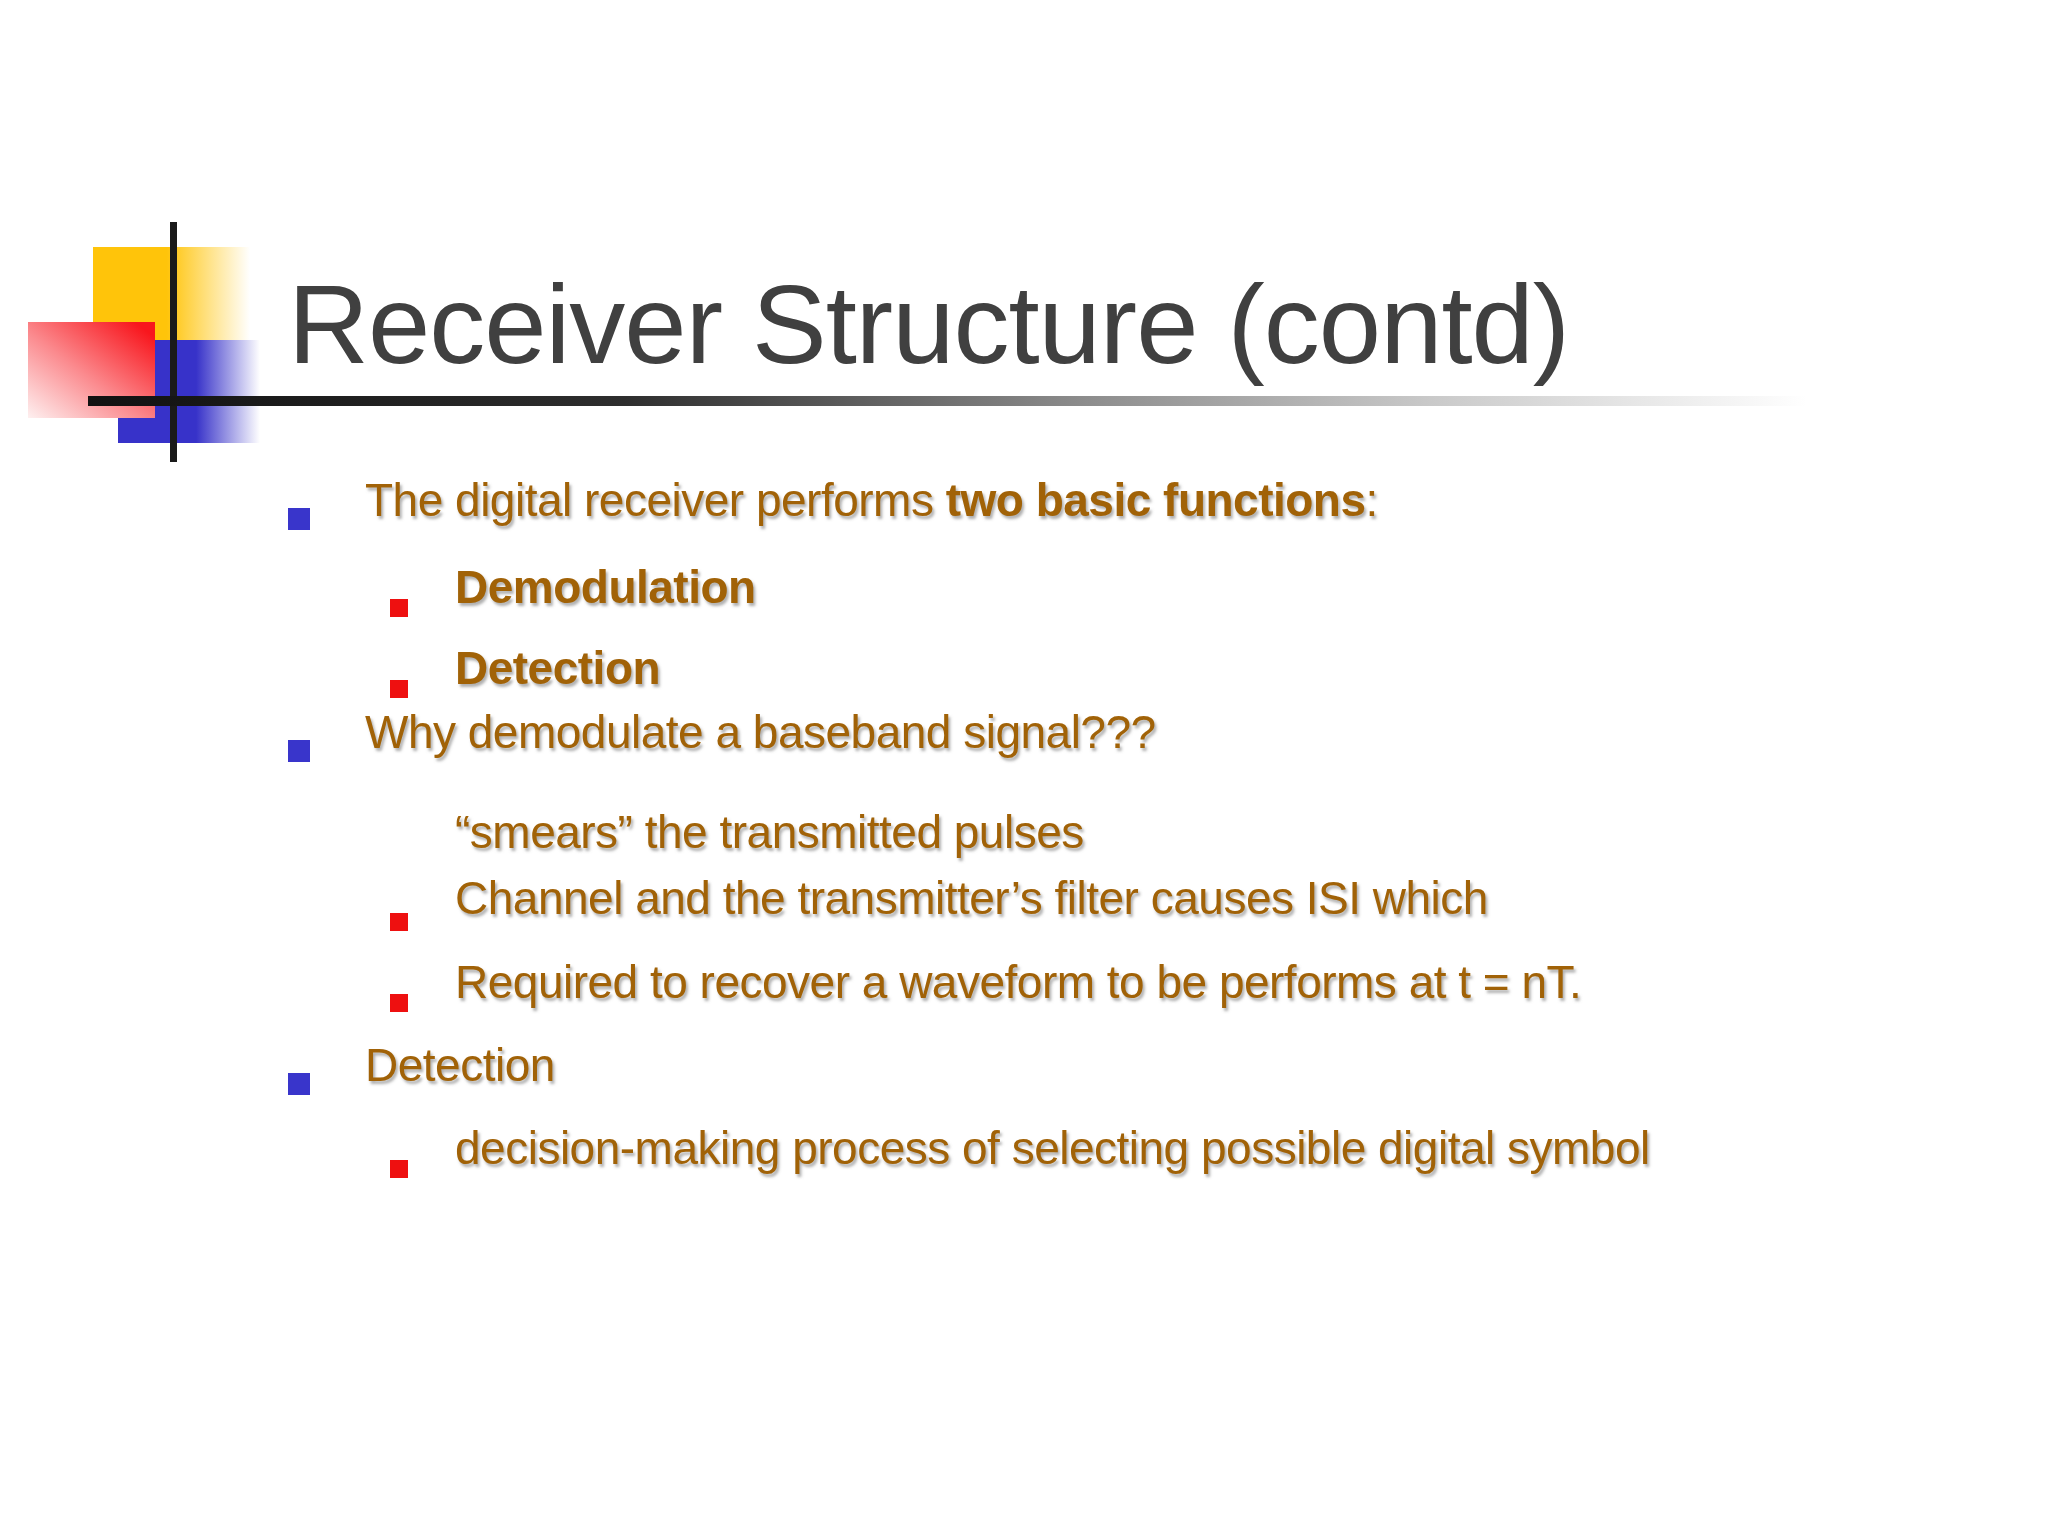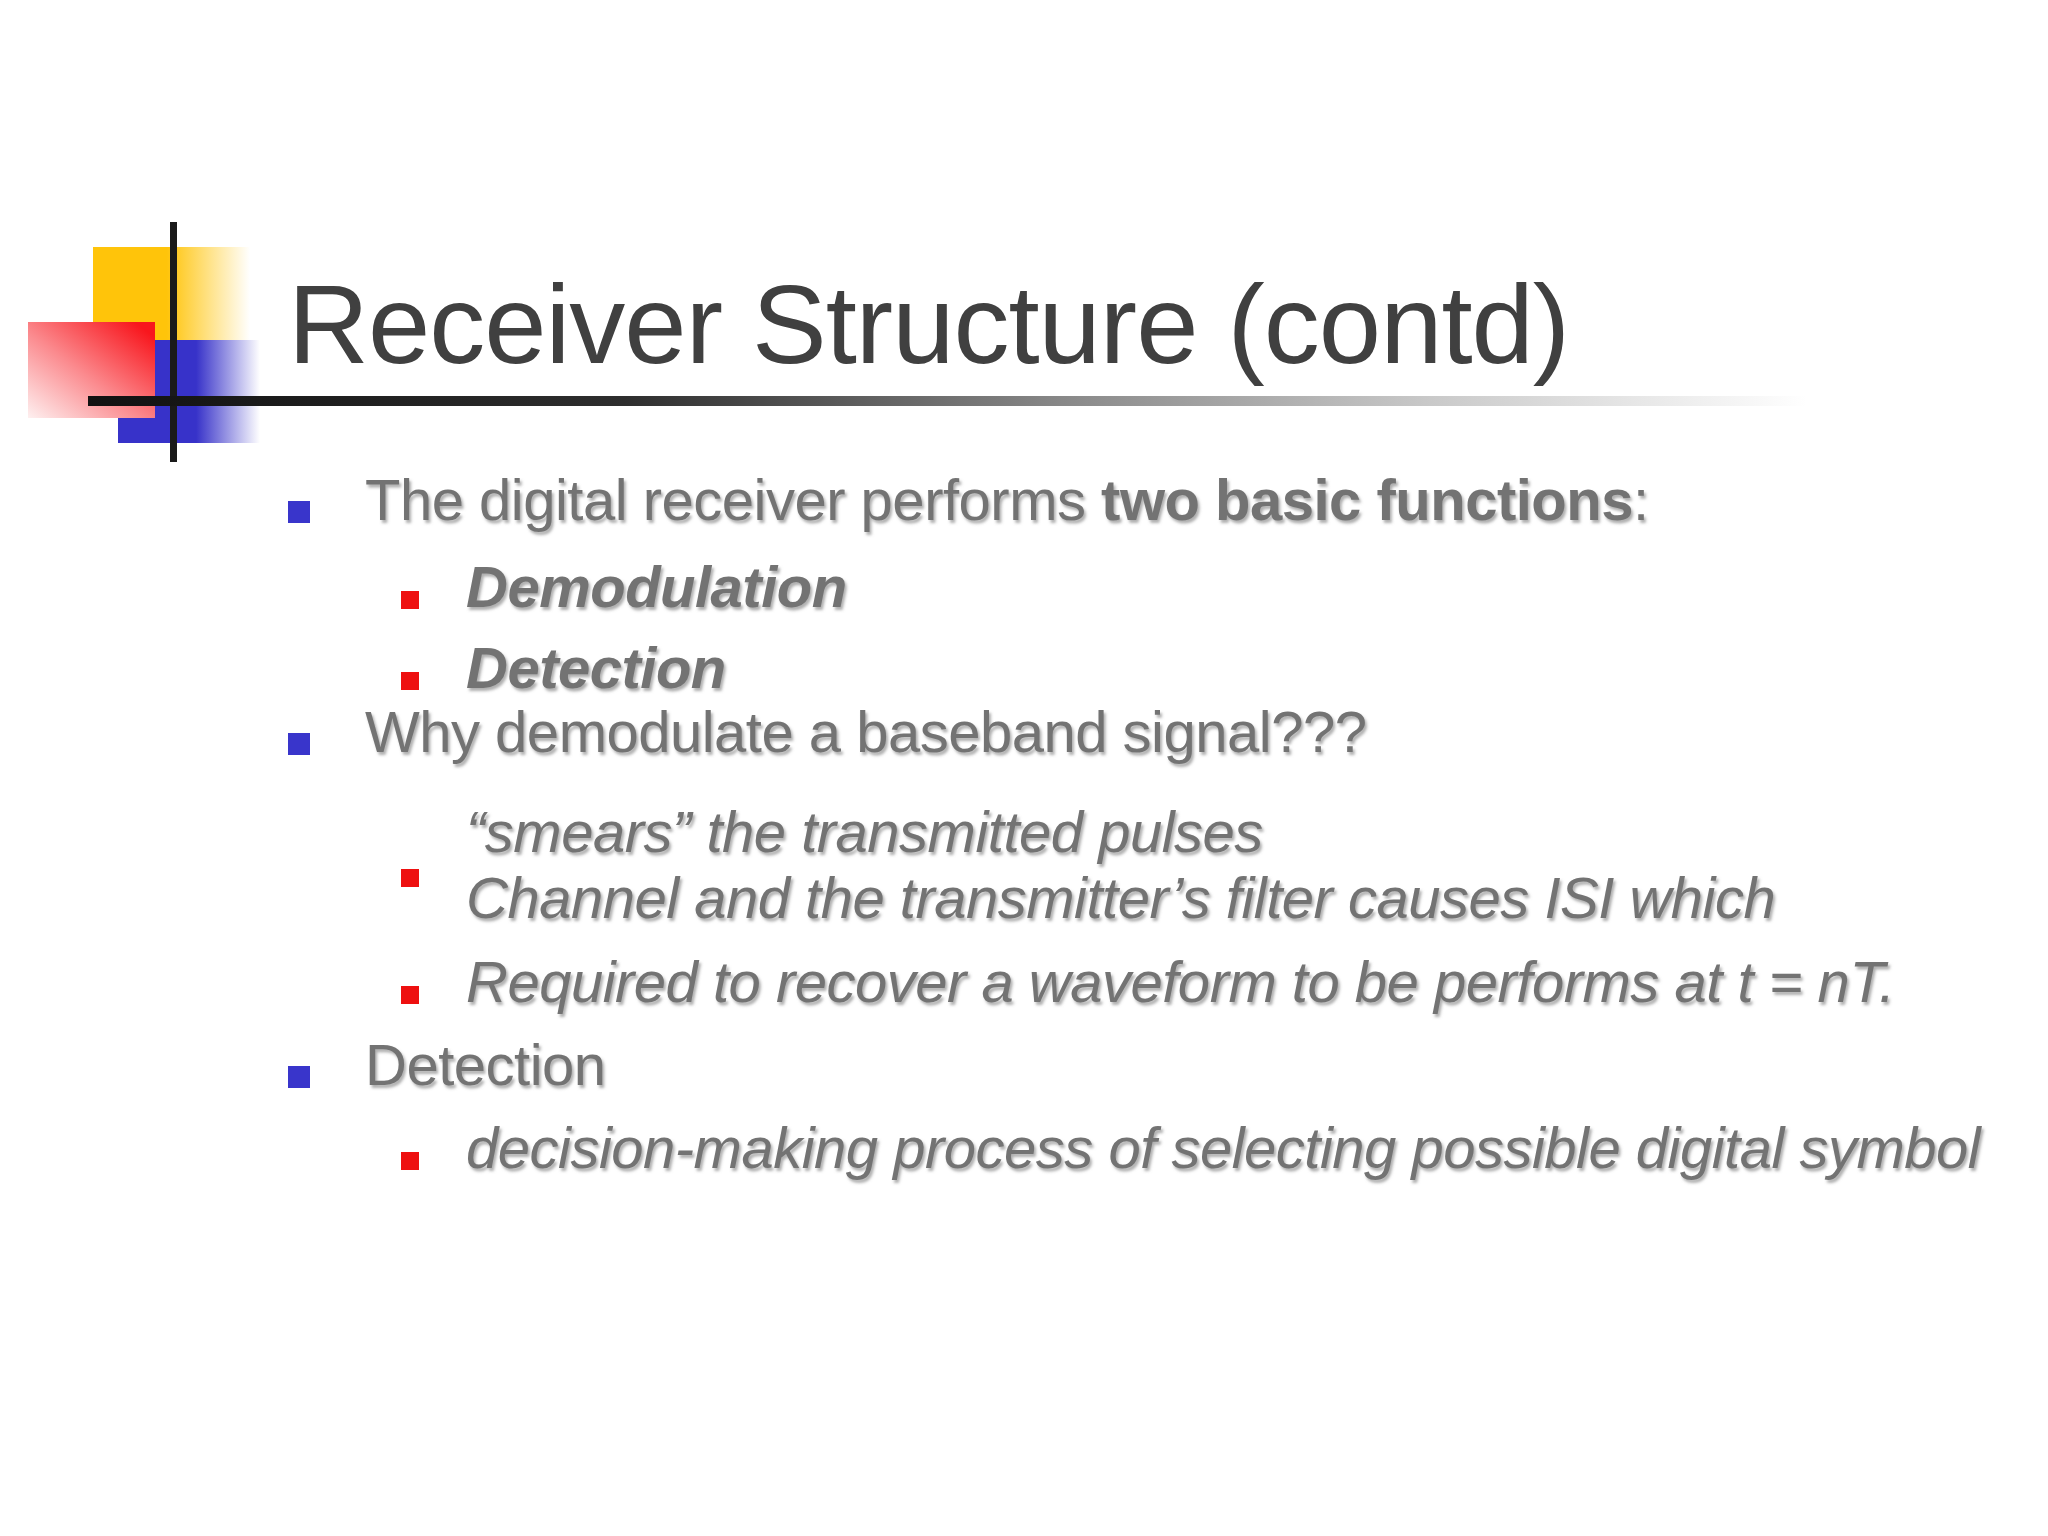--- a/index.html
+++ b/index.html
@@ -30,27 +30,27 @@
     background:linear-gradient(to right,#111 0%,#2e2e2e 30%,#8a8a8a 55%,#c9c9c9 75%,rgba(255,255,255,0) 96%);
   }
   
   .title{
     position:absolute;left:288px;top:269px;z-index:5;
     font-size:112px;line-height:112px;letter-spacing:-1px;
     color:#404040;white-space:nowrap;
   }
   
   .row{
-    position:absolute;display:flex;align-items:center;
-    font-size:58px;line-height:60px;color:#737373;
+    position:absolute;display:flex;align-items:flex-end;
+    font-size:46px;line-height:60px;color:#a16207;
     letter-spacing:-0.5px;white-space:nowrap;
     text-shadow:2px 3px 3px rgba(110,110,110,0.55);
   }
   .row.l1{left:288px;}
-  .row.l2{left:401px;font-style:italic;}
+  .row.l2{left:390px;}
   .bullet{flex:0 0 auto;}
   .bullet.b1{width:22px;height:22px;background:#3935CB;margin-top:24px;}
   .bullet.b2{width:18px;height:18px;background:#EE1010;margin-top:26px;}
   .row.l1 .txt{margin-left:55px;}
   .row.l2 .txt{margin-left:47px;}
   .row.wrap2{line-height:66px;}
   .bold{font-weight:bold;}
 </style>
 </head>
 <body>

